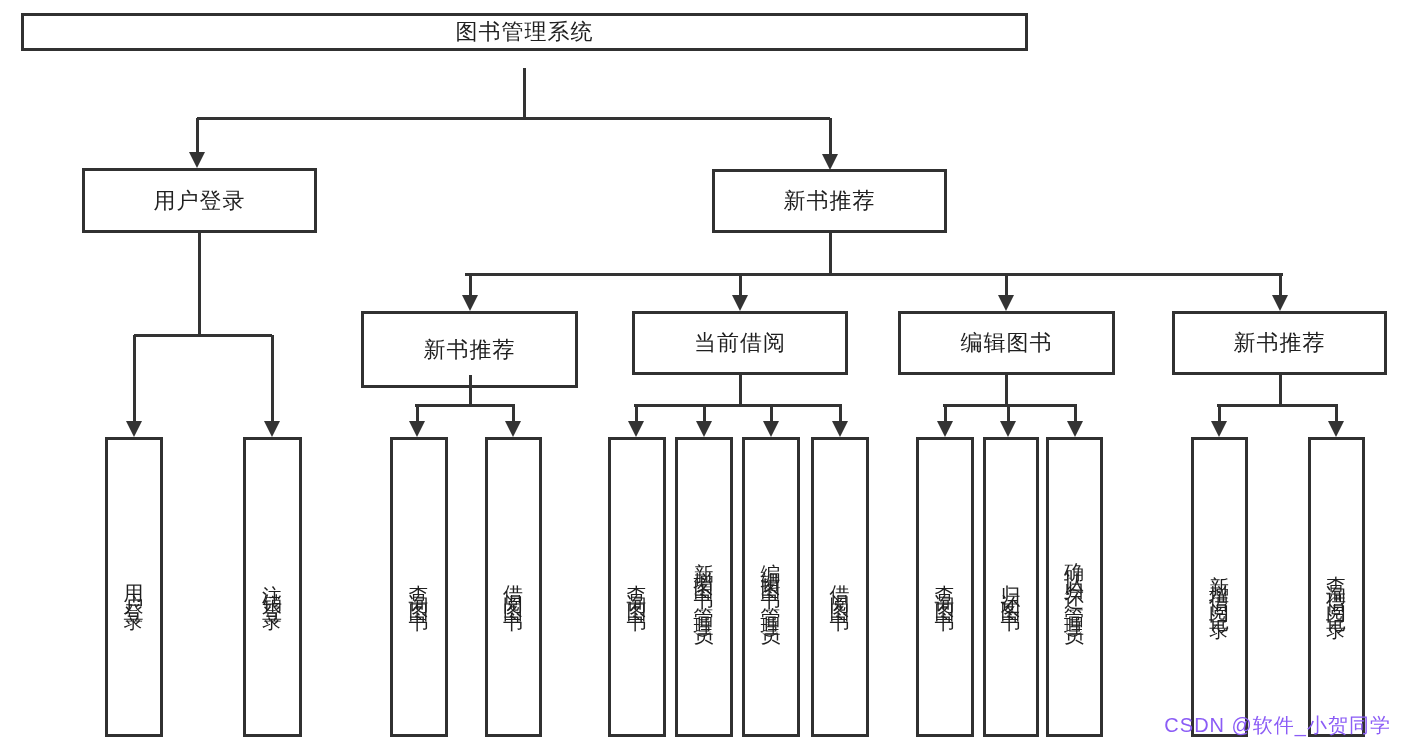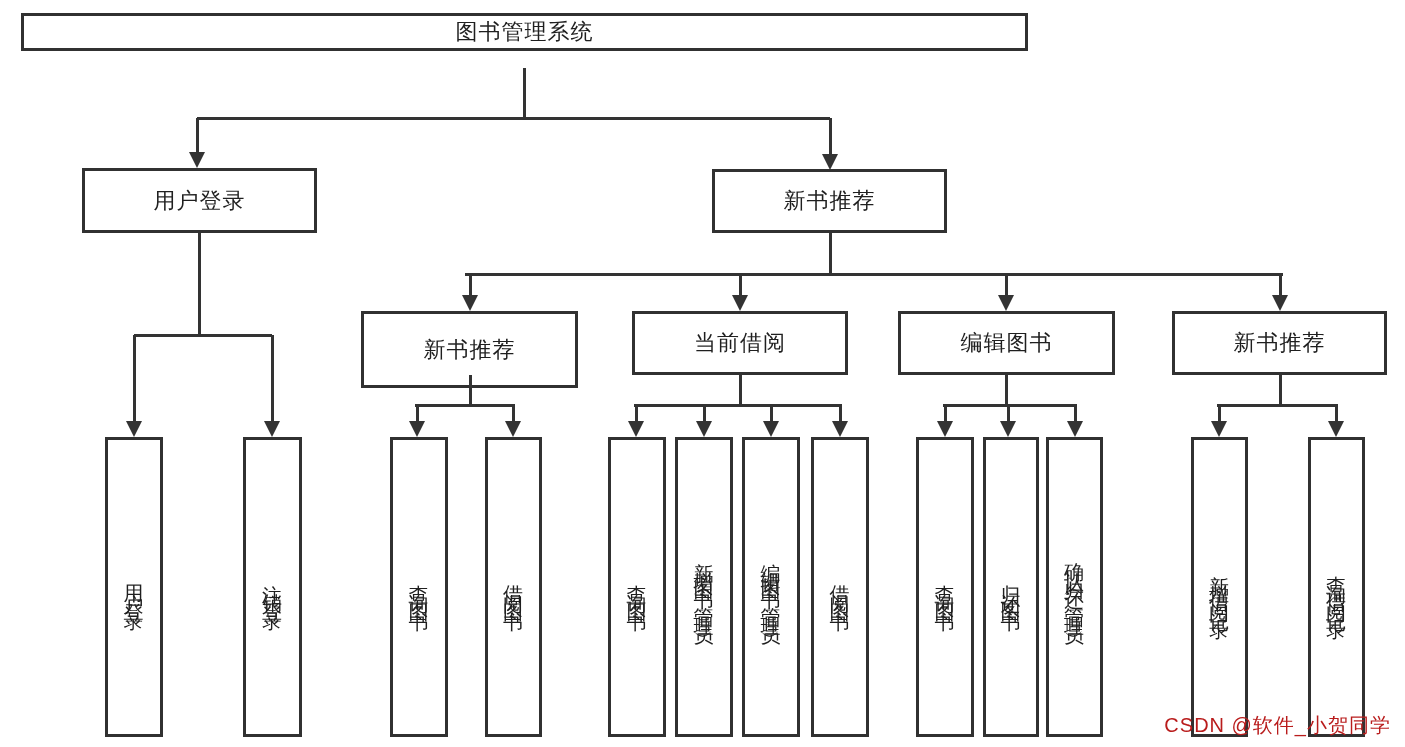--- a/index.html
+++ b/index.html
@@ -50,21 +50,21 @@
     height: 0;
     border-left: 8px solid transparent;
     border-right: 8px solid transparent;
     border-top: 16px solid #333333;
   }
   .watermark {
     position: absolute;
     right: 14px;
     top: 712px;
     font-size: 20px;
-    color: #b91c1c;
+    color: #8b5cf6;
     letter-spacing: 1px;
     white-space: nowrap;
     z-index: 10;
   }
 </style>
 </head>
 <body>
 
 <div class="canvas">
 

